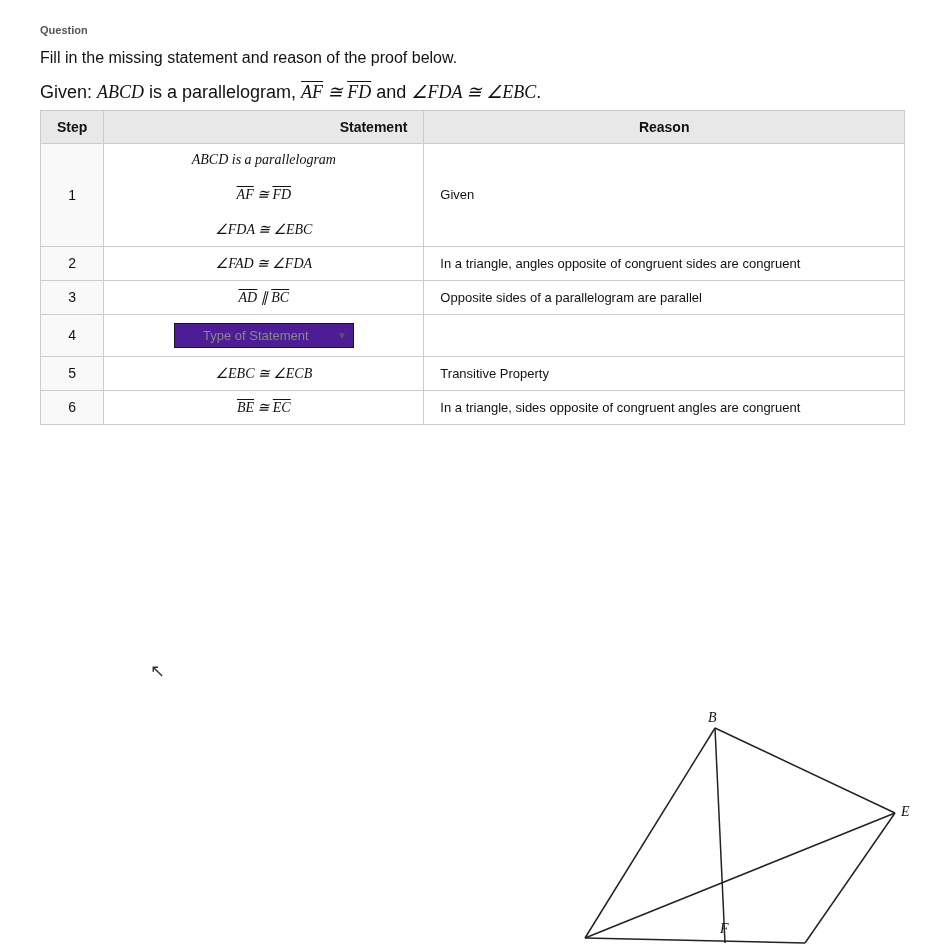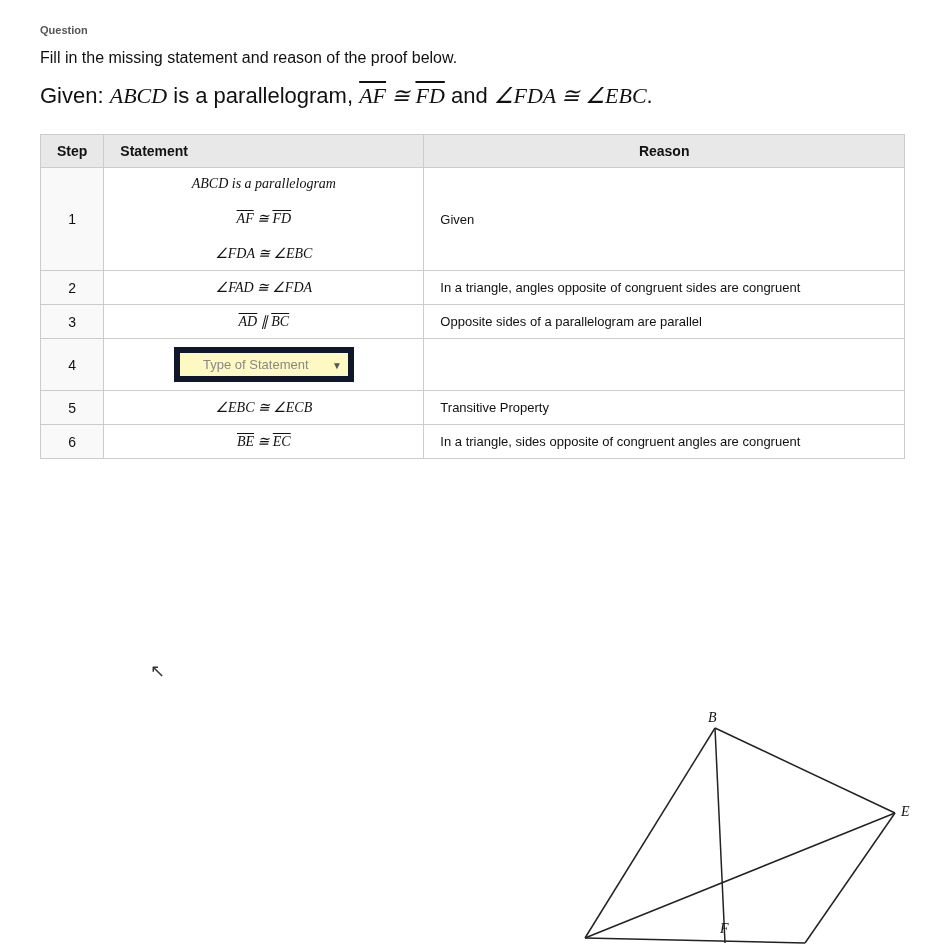--- a/index.html
+++ b/index.html
@@ -26,22 +26,22 @@
       margin-bottom: 10px;
       font-family: Arial, sans-serif;
     }
     .question-text {
       font-size: 16px;
       margin-bottom: 8px;
       font-family: Arial, sans-serif;
       line-height: 1.5;
     }
     .given-text {
-      font-size: 22px;
-      margin-bottom: 21px;
+      font-size: 18px;
+      margin-bottom: 3px;
       font-family: Arial, sans-serif;
       line-height: 1.6;
     }
     .prove-text {
       font-size: 18px;
       margin-bottom: 30px;
       font-family: Arial, sans-serif;
     }
     .math {
       font-style: italic;
@@ -63,21 +63,21 @@
       font-size: 14px;
       font-weight: bold;
       border: 1px solid #ccc;
     }
     .proof-table th.step-col {
       width: 60px;
       text-align: center;
     }
     .proof-table th.stmt-col {
       width: 320px;
-      text-align: left;
+      text-align: right;
     }
     .proof-table th.reason-col {
       text-align: center;
     }
     .proof-table td {
       border: 1px solid #ccc;
       padding: 8px 16px;
       vertical-align: middle;
       font-size: 14px;
     }
@@ -90,22 +90,22 @@
     .proof-table td.stmt-cell {
       text-align: center;
       width: 320px;
     }
     .proof-table td.reason-cell {
       font-family: Arial, sans-serif;
       font-size: 13px;
     }
     .dropdown-cell {
       display: inline-block;
-      border: 6px solid #0f172a;
-      background: #fef9c3;
+      border: 1px solid #0f172a;
+      background: #4c1d95;
       padding: 4px 24px 4px 8px;
       font-size: 13px;
       font-family: Arial, sans-serif;
       color: #888;
       position: relative;
       cursor: pointer;
       min-width: 180px;
     }
     .dropdown-cell::after {
       content: '▼';

